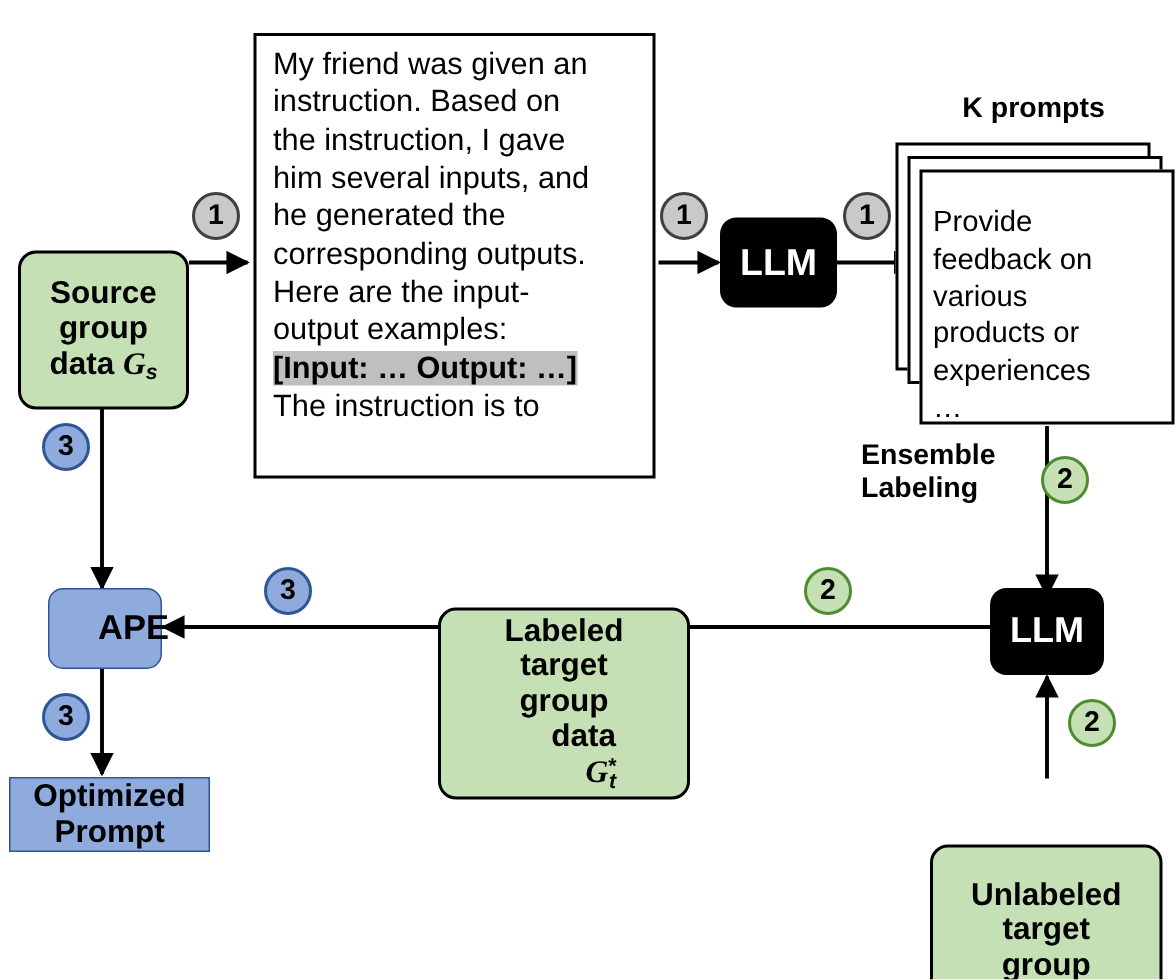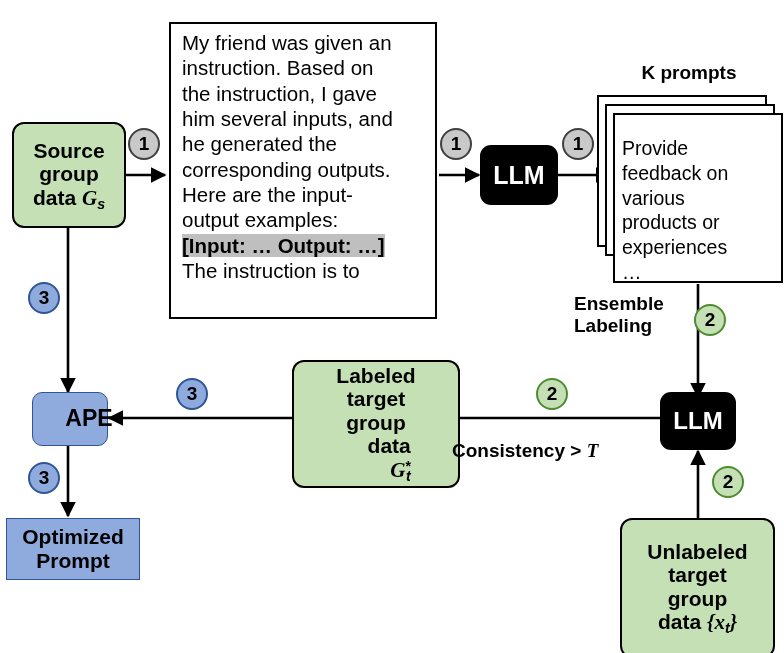--- a/index.html
+++ b/index.html
@@ -36,20 +36,21 @@
     justify-content: center;
     text-align: center;
     font-weight: bold;
     line-height: 1.12;
     color: #000;
   }
   .green-box {
     background: #c5e0b4;
     border: 2px solid #000;
     border-radius: 12px;
+    margin-top: 45px;
   }
   .blue-box {
     background: #8faadc;
     border: 1.5px solid #2f5597;
   }
   .blue-box-round {
     background: #8faadc;
     border: 1.5px solid #2f5597;
     border-radius: 10px;
     padding-left: 38px;
@@ -244,30 +245,27 @@
     <div>group</div>
     <div>
       <span>data </span><span class="mathit">G</span><span class="sup">*</span><span class="sub" style="margin-left:-5px">t</span>
     </div>
   </div>
 
   <div class="node blue-box-round" id="ape" style="left:32px; top:392px; width:76px; height:54px; font-size:23px;">
     <span>APE</span>
   </div>
 
-  <div class="node blue-box" id="optimized-prompt" style="left:6px; top:518px; width:134px; height:62px; font-size:21px;">
+  <div class="node blue-box" id="optimized-prompt" style="left:6px; top:518px; width:134px; height:50px; font-size:21px;">
     <div>Optimized</div>
     <div>Prompt</div>
   </div>
 
   <div class="edge-label two-line" style="left:574px; top:293px; width:112px; text-align:left;">Ensemble Labeling</div>
 
-  <div class="edge-label" style="left:452px; top:440px;">
-    <span>Consistency &gt; </span><span class="mathit">T</span>
-  </div>
 
 
   <div class="badge badge-gray" style="left:128px; top:128px;">1</div>
   <div class="badge badge-gray" style="left:440px; top:128px;">1</div>
   <div class="badge badge-gray" style="left:562px; top:128px;">1</div>
 
   <div class="badge badge-blue" style="left:28px; top:282px;">3</div>
   <div class="badge badge-blue" style="left:176px; top:378px;">3</div>
   <div class="badge badge-blue" style="left:28px; top:462px;">3</div>
 

